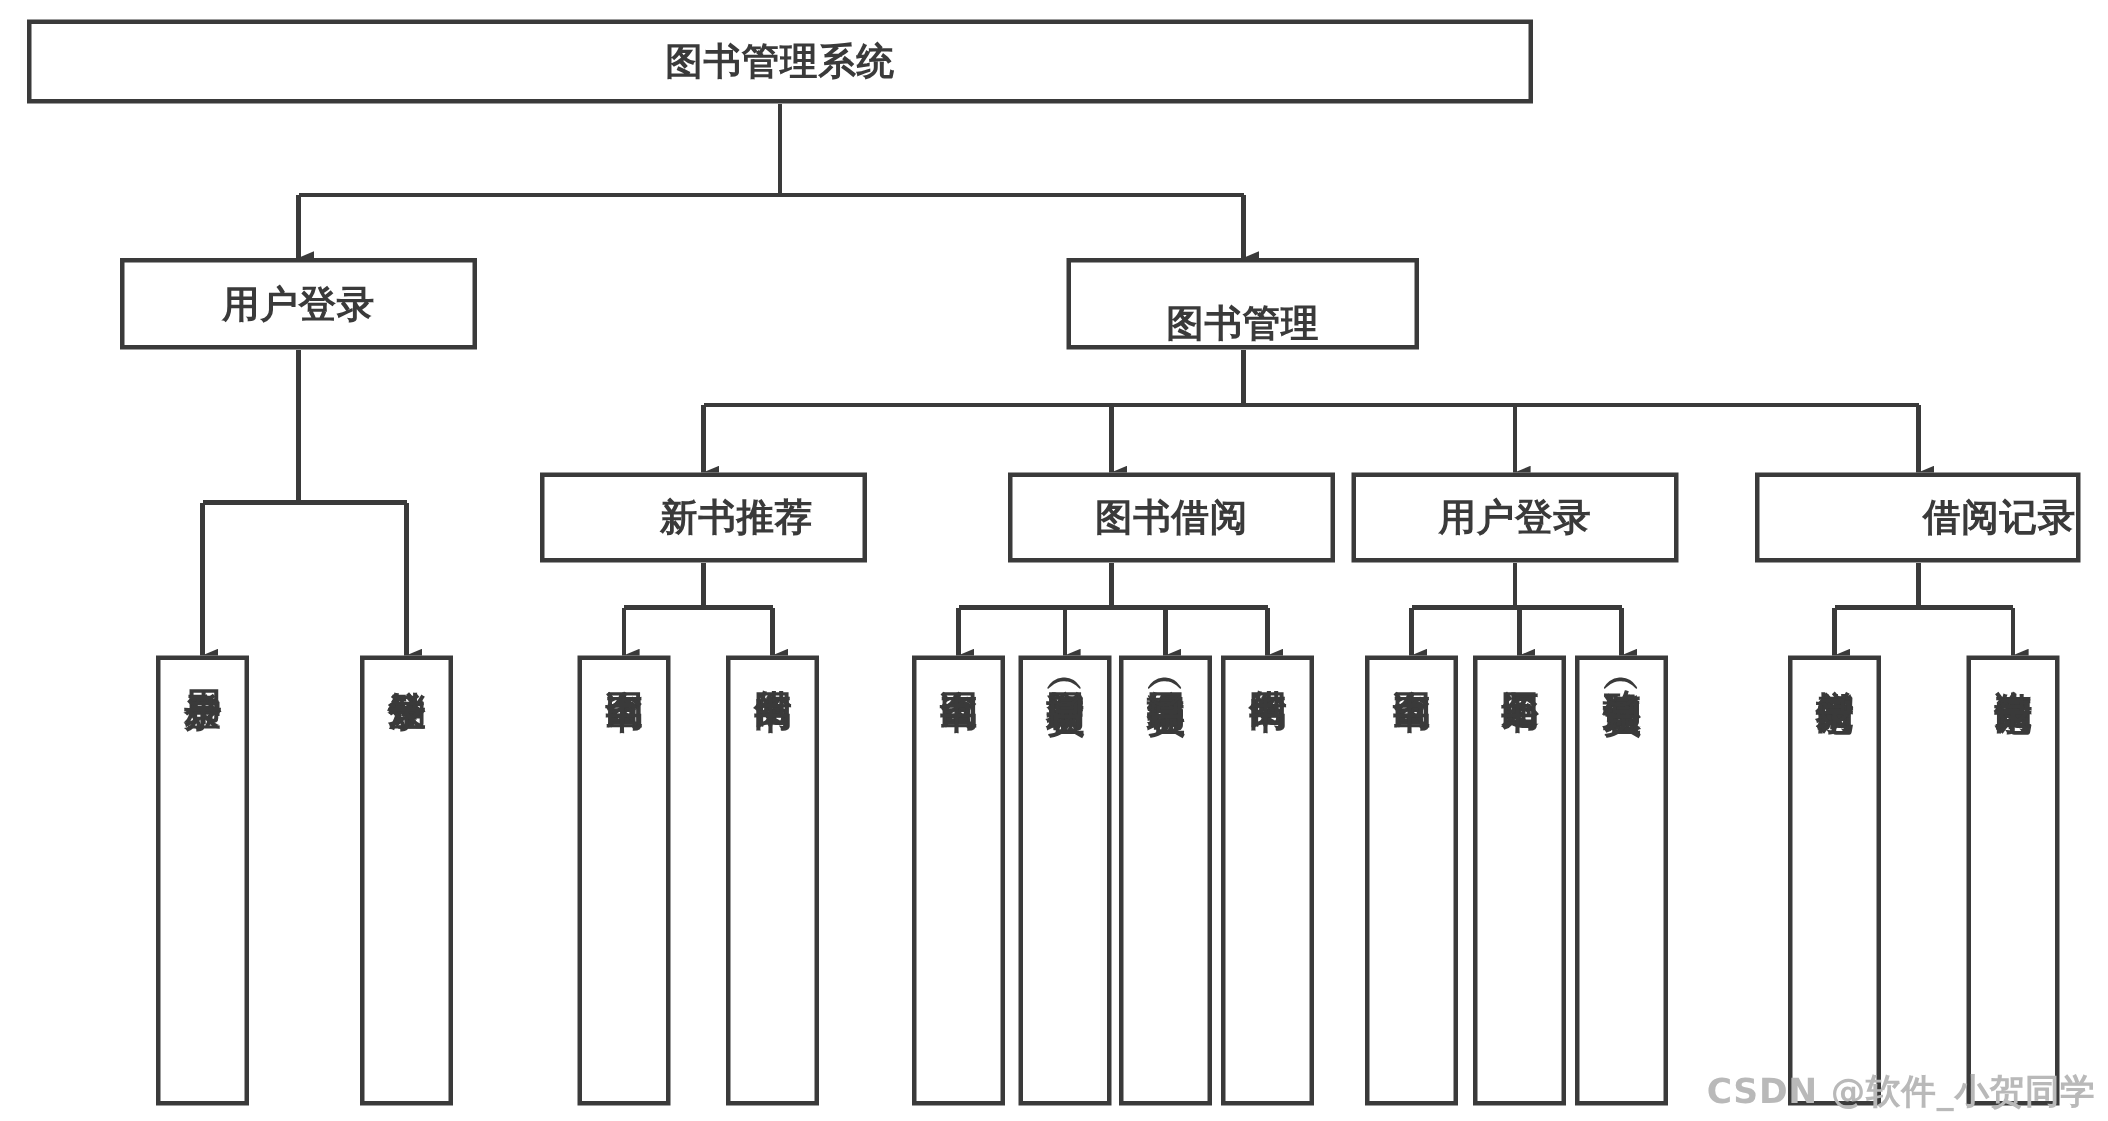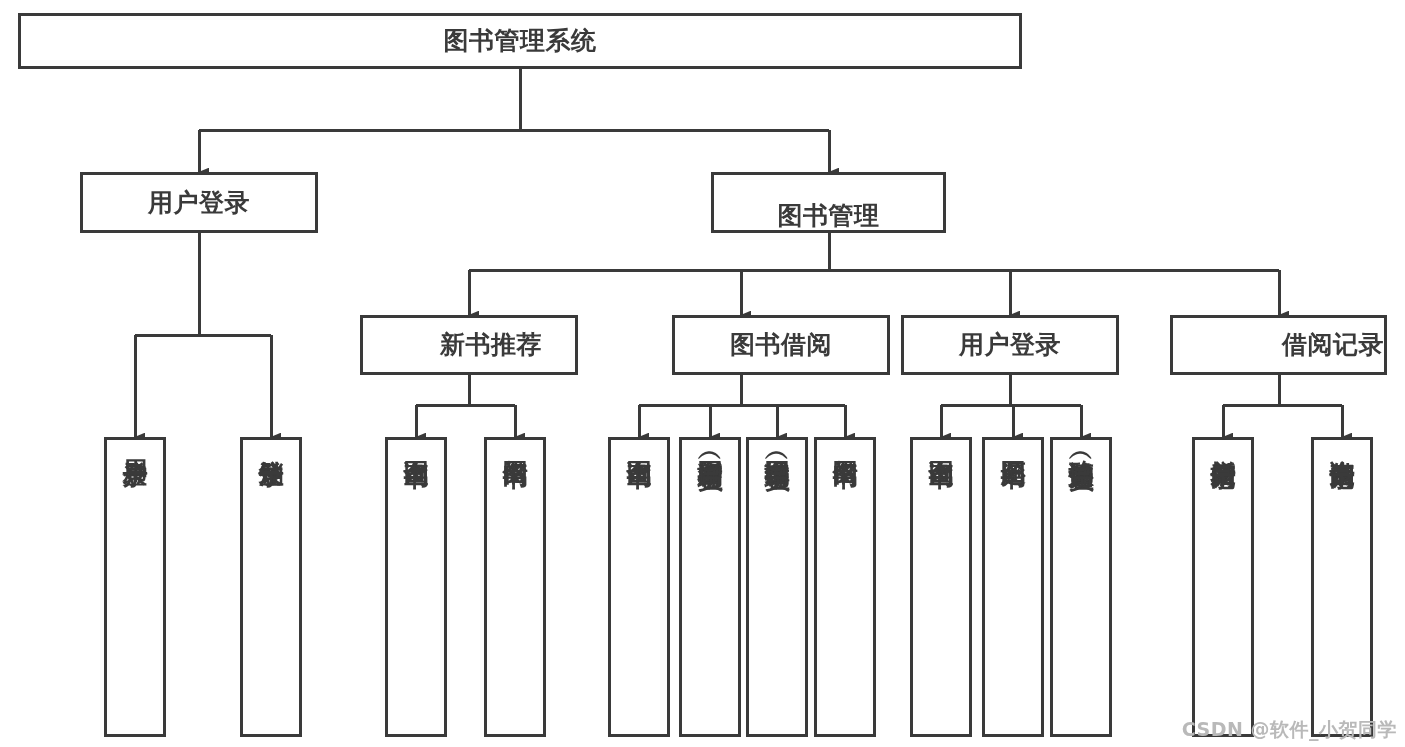--- a/index.html
+++ b/index.html
@@ -64,21 +64,21 @@
     font-size: 25px;
     line-height: 1.1;
     letter-spacing: 1px;
     height: auto;
     max-height: 100%;
   }
   #watermark {
     position: absolute;
     right: 8px;
     bottom: 4px;
-    font-size: 19px;
+    font-size: 23px;
     color: #b9b9b9;
     white-space: nowrap;
     letter-spacing: 0.5px;
   }
 </style>
 </head>
 <body>
 
 <div id="diagram-root">
 

